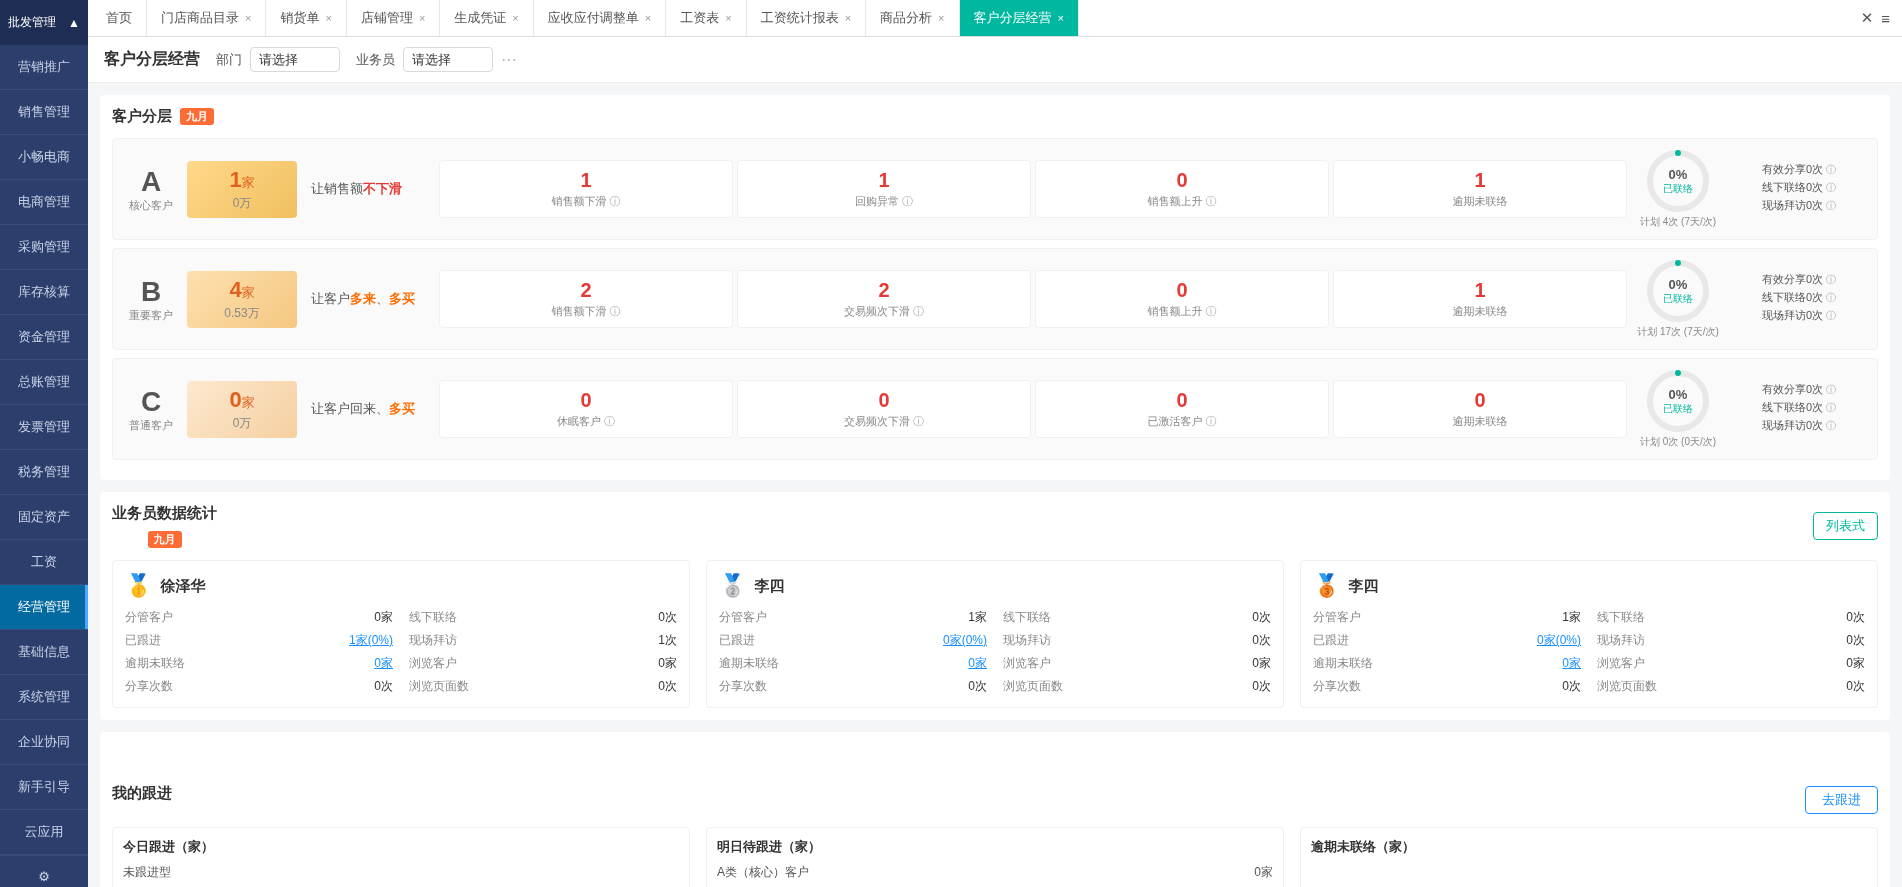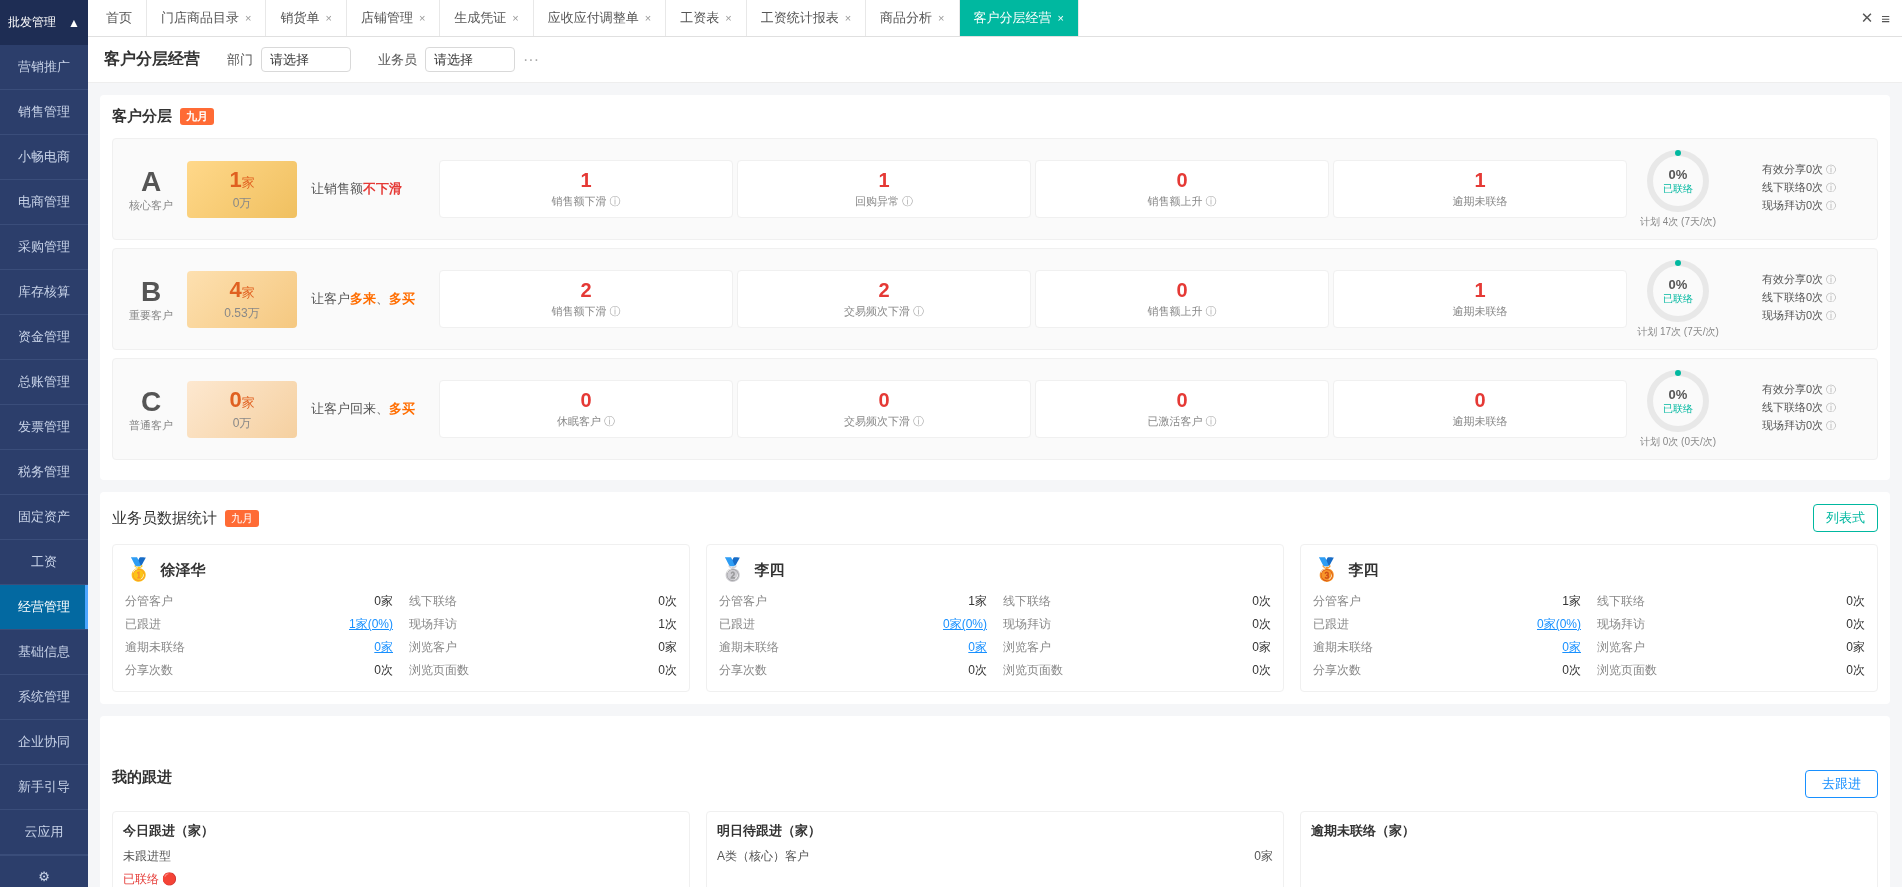--- a/index.html
+++ b/index.html
@@ -113,21 +113,21 @@
     
     .page-header {
       background: #fff;
       padding: 10px 16px;
       display: flex;
       align-items: center;
       gap: 16px;
       border-bottom: 1px solid #eee;
     }
     .page-title { font-size: 16px; font-weight: bold; color: #333; }
-    .filter-group { display: flex; align-items: center; gap: 8px; margin-left: 11px; }
+    .filter-group { display: flex; align-items: center; gap: 8px; }
     .filter-label { font-size: 13px; color: #555; }
     .filter-select {
       border: 1px solid #d9d9d9;
       border-radius: 4px;
       padding: 4px 28px 4px 8px;
       font-size: 13px;
       color: #333;
       background: #fff;
       appearance: none;
       cursor: pointer;
@@ -269,25 +269,26 @@
       padding: 12px;
     }
     .biz-header {
       display: flex;
       align-items: center;
       justify-content: space-between;
       margin-bottom: 12px;
     }
     .biz-title {
       font-size: 15px;
-      font-weight: normal;
+      font-weight: bold;
       color: #333;
       display: flex;
       align-items: center;
       gap: 8px;
+      flex-direction: column;
     }
     .list-view-btn {
       border: 1px solid #00b8a0;
       color: #00b8a0;
       background: #fff;
       padding: 4px 12px;
       border-radius: 4px;
       cursor: pointer;
       font-size: 13px;
     }

